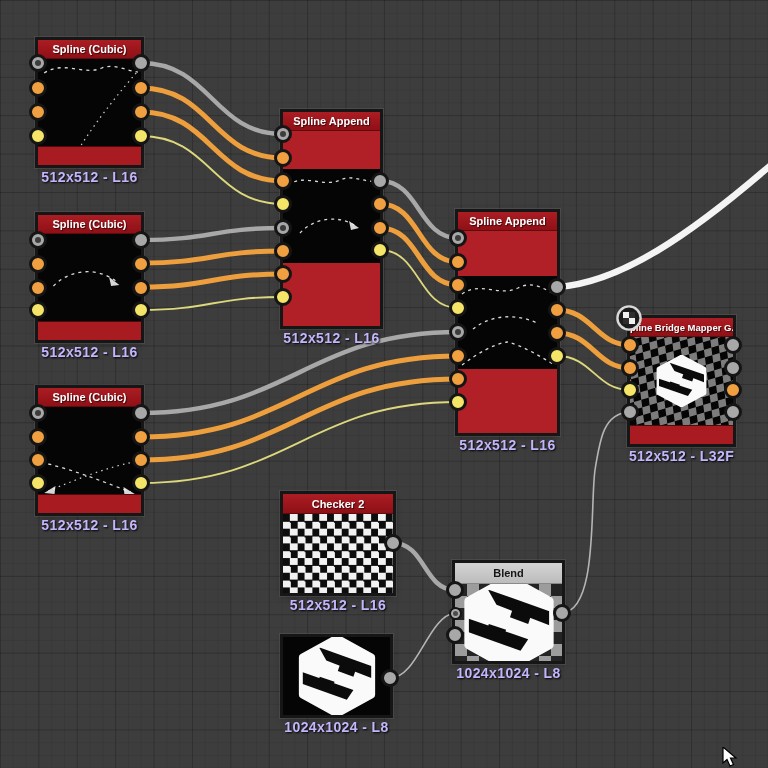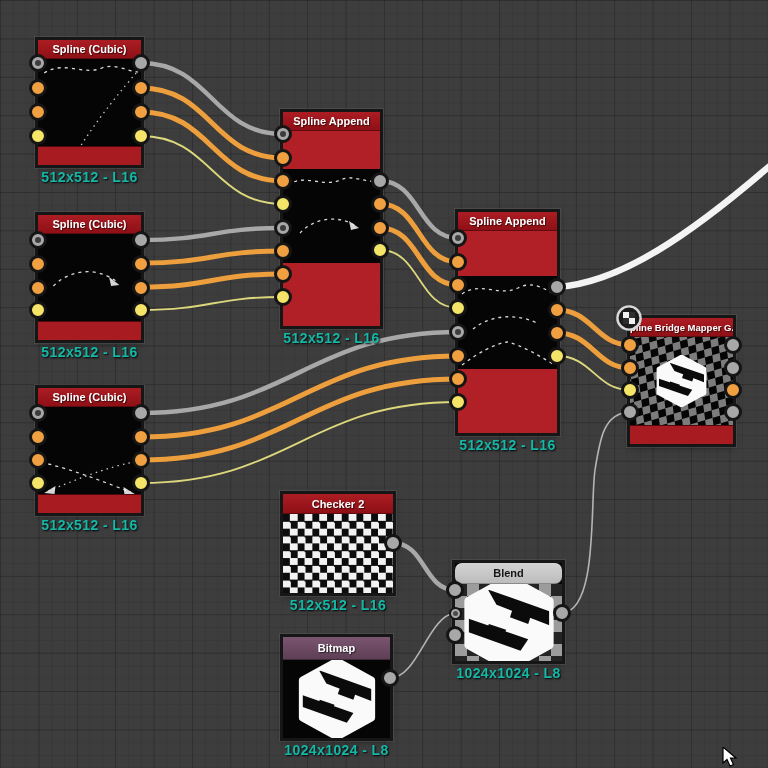--- a/index.html
+++ b/index.html
@@ -28,21 +28,21 @@
   .checker-bw{background:repeating-conic-gradient(#f2f2f2 0% 25%,#0d0d0d 0% 50%) 0 0/14.7px 14.7px;}
   .checker-alpha{background:repeating-conic-gradient(#9c9c9c 0% 25%,#242424 0% 50%) 0 0/24px 24px;}
   .logo-wrap{position:absolute;inset:0;display:flex;align-items:center;justify-content:center;}
   .port{position:absolute;width:18px;height:18px;border-radius:50%;box-sizing:border-box;
         border:3px solid #151515;z-index:4;}
   .pg{background:#a8a8a8}.po{background:#f0a040}.py{background:#f4e468}
   .port.small{width:13px;height:13px;border-width:2px;}
   .port.dot::after{content:"";position:absolute;left:3px;top:3px;width:6px;height:6px;border-radius:50%;background:#3c3c3c;}
   .port.small.dot::after{left:2px;top:2px;width:5px;height:5px;background:#4a4a4a;}
   .nlabel{position:absolute;left:-30px;right:-30px;top:100%;margin-top:4px;text-align:center;
-          font-weight:bold;font-size:14px;color:#14b8a6;letter-spacing:.4px;
+          font-weight:bold;font-size:14px;color:#c4b5fd;letter-spacing:.4px;
           text-shadow:1px 1px 2px #000;z-index:2;}
   .overlay{position:absolute;z-index:5;}
   .dash{fill:none;stroke:#ededed;stroke-width:1.3;stroke-dasharray:3 4;opacity:.92;}
   .dot-line{fill:none;stroke:#ededed;stroke-width:1.2;stroke-dasharray:1.5 4;opacity:.85;}
   .hidden-defs{position:absolute;width:0;height:0;overflow:hidden;}
 </style>
 </head>
 <body>
 
 <svg class="hidden-defs" aria-hidden="true">
@@ -237,53 +237,51 @@
   </div>
   <div class="ftr"></div>
   <span class="port po" style="left:-9px;top:18px;"></span>
   <span class="port po" style="left:-9px;top:41px;"></span>
   <span class="port py" style="left:-9px;top:63px;"></span>
   <span class="port pg" style="left:-9px;top:85px;"></span>
   <span class="port pg" style="left:94px;top:18px;"></span>
   <span class="port pg" style="left:94px;top:41px;"></span>
   <span class="port po" style="left:94px;top:63px;"></span>
   <span class="port pg" style="left:94px;top:85px;"></span>
+  <div class="nlabel">512x512 - L32F</div>
 </div>
 
 <div class="node" style="left:283px;top:494px;width:110px;">
   <div class="hdr" style="height:19px;">
       <span>Checker 2</span>
     </div>
   <div class="body checker-bw" style="height:79px;"></div>
   <span class="port pg" style="left:101px;top:40px;"></span>
   <div class="nlabel">512x512 - L16</div>
 </div>
 
 <div class="node" style="left:455px;top:563px;width:107px;">
-  <div class="hdr grey" style="height:20px;border-radius:7px;">
+  <div class="hdr grey" style="height:20px;">
       <span>Blend</span>
     </div>
   <div class="body checker-alpha" style="height:77px;">
     <div class="logo-wrap">
         <svg style="width:96px;height:96px;" viewBox="0 0 100 100">
           <use href="#slogo"></use>
         </svg>
       </div>
   </div>
   <span class="port pg" style="left:-9px;top:18px;"></span>
   <span class="port pg small dot" style="left:-6px;top:44px;"></span>
   <span class="port pg" style="left:-9px;top:63px;"></span>
   <span class="port pg" style="left:98px;top:41px;"></span>
   <div class="nlabel">1024x1024 - L8</div>
 </div>
 
 <div class="node" style="left:283px;top:637px;width:107px;">
-  <div class="hdr purple">
-      <span>Bitmap</span>
-    </div>
   <div class="body" style="height:78px;">
     <div class="logo-wrap">
         <svg style="width:82px;height:82px;" viewBox="0 0 100 100">
           <use href="#slogo"></use>
         </svg>
       </div>
   </div>
   <span class="port pg" style="left:98px;top:32px;"></span>
   <div class="nlabel">1024x1024 - L8</div>
 </div>

